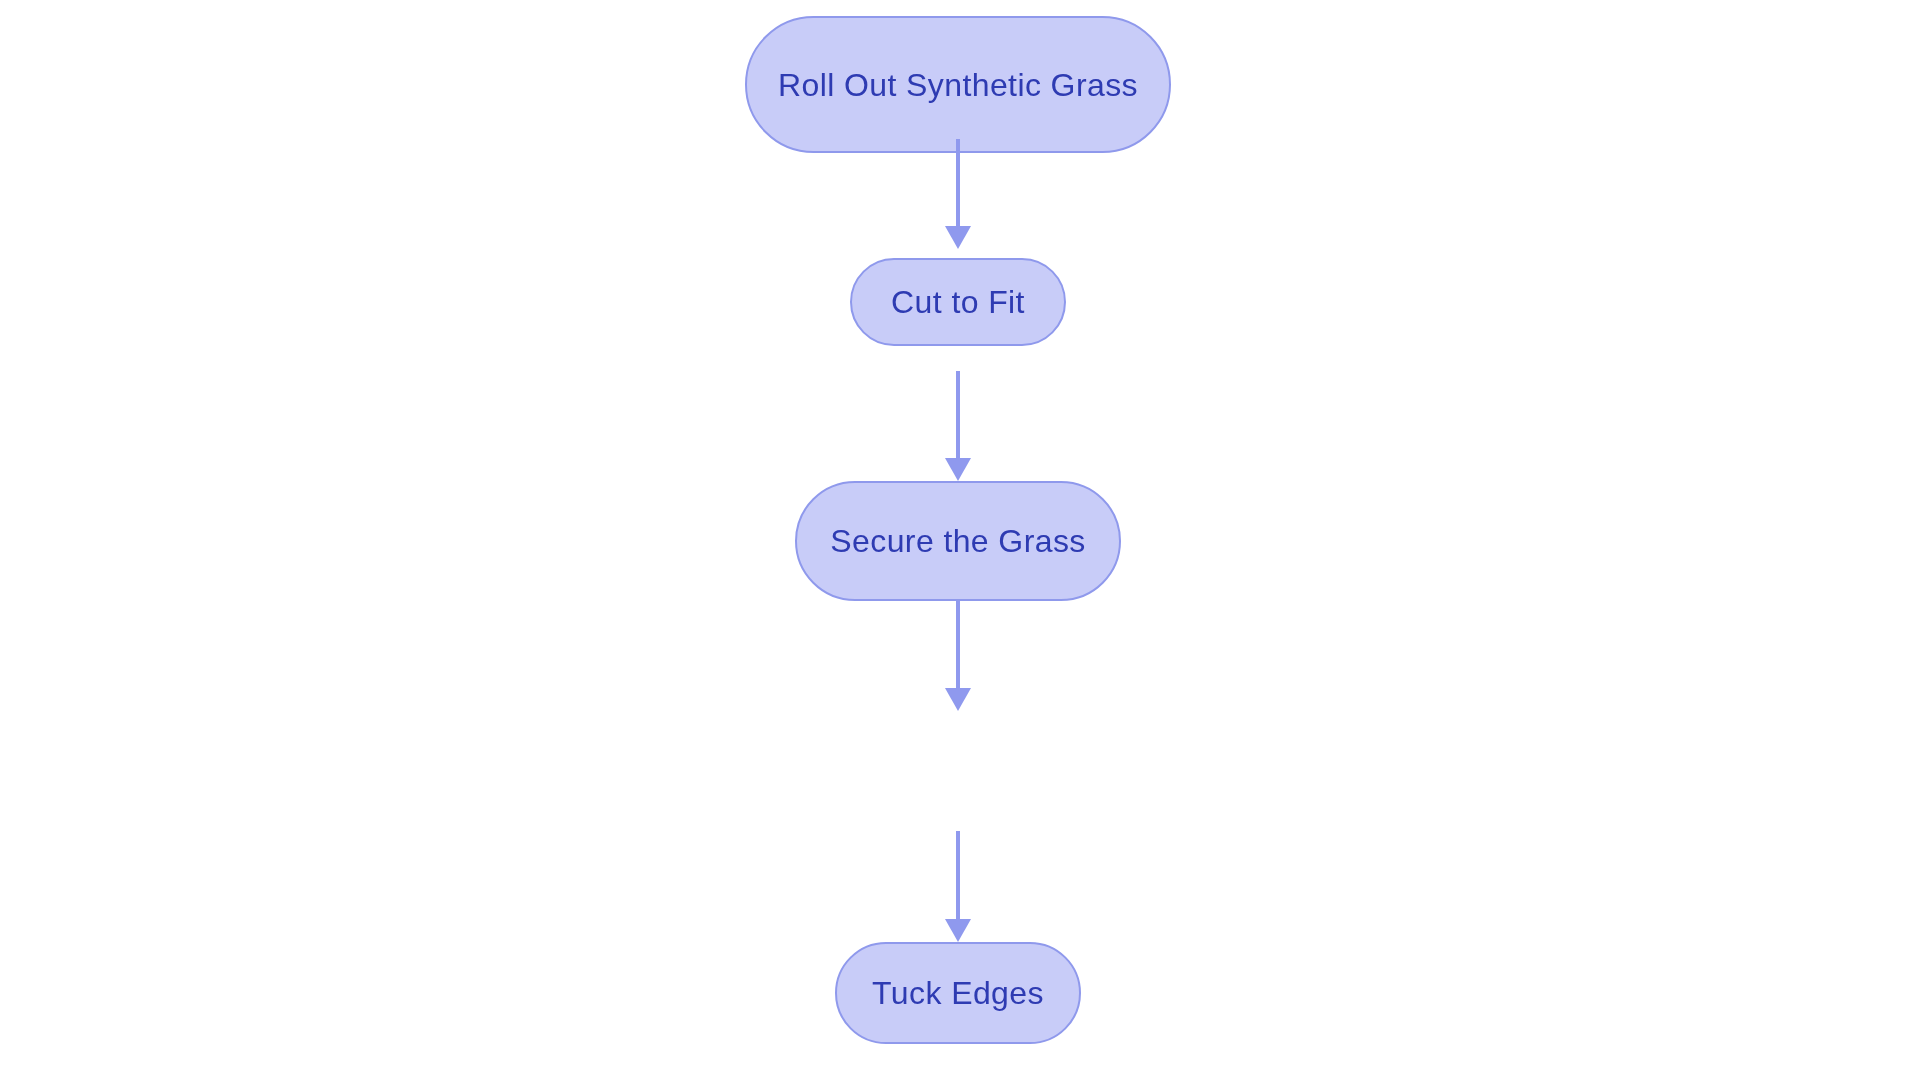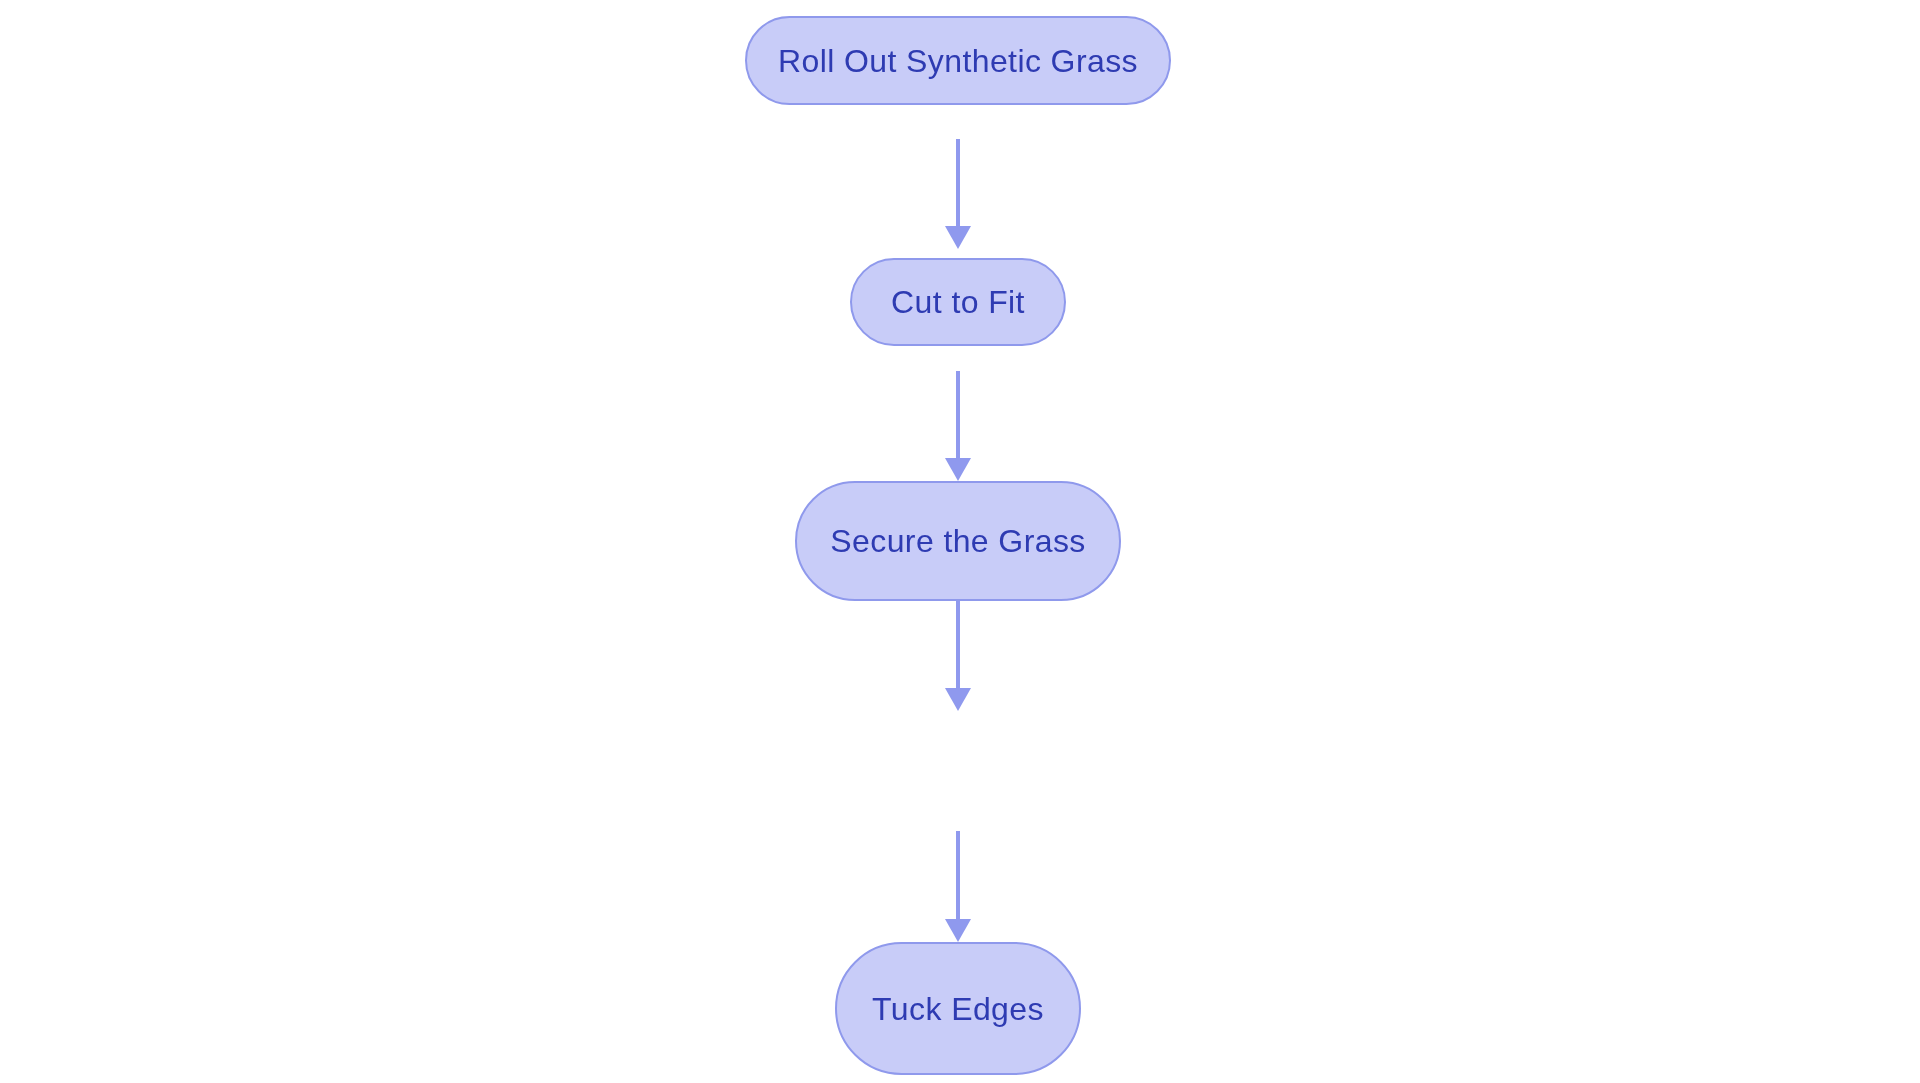--- a/index.html
+++ b/index.html
@@ -56,21 +56,21 @@
     border-left: 13px solid transparent;
     border-right: 13px solid transparent;
     border-top: 23px solid var(--arrow-color, #8f99ee);
   }
 </style>
 </head>
 <body>
 
 <div class="canvas">
 
-  <div class="node" style="left:745px; top:16px; width:426px; height:89px;">
+  <div class="node" style="left:745px; top:16px; width:426px; height:137px;">
     <span class="node-label">Roll Out Synthetic Grass</span>
   </div>
 
   <div class="arrow" style="left:945px; top:139px; height:110px;">
     <div class="arrow-line"></div>
     <div class="arrow-head"></div>
   </div>
 
   <div class="node" style="left:850px; top:258px; width:216px; height:88px;">
     <span class="node-label">Cut to Fit</span>
@@ -89,17 +89,17 @@
     <div class="arrow-line"></div>
     <div class="arrow-head"></div>
   </div>
 
 
   <div class="arrow" style="left:945px; top:831px; height:111px;">
     <div class="arrow-line"></div>
     <div class="arrow-head"></div>
   </div>
 
-  <div class="node" style="left:835px; top:942px; width:246px; height:133px;">
+  <div class="node" style="left:835px; top:942px; width:246px; height:102px;">
     <span class="node-label">Tuck Edges</span>
   </div>
 
 </div>
 
 </body></html>

